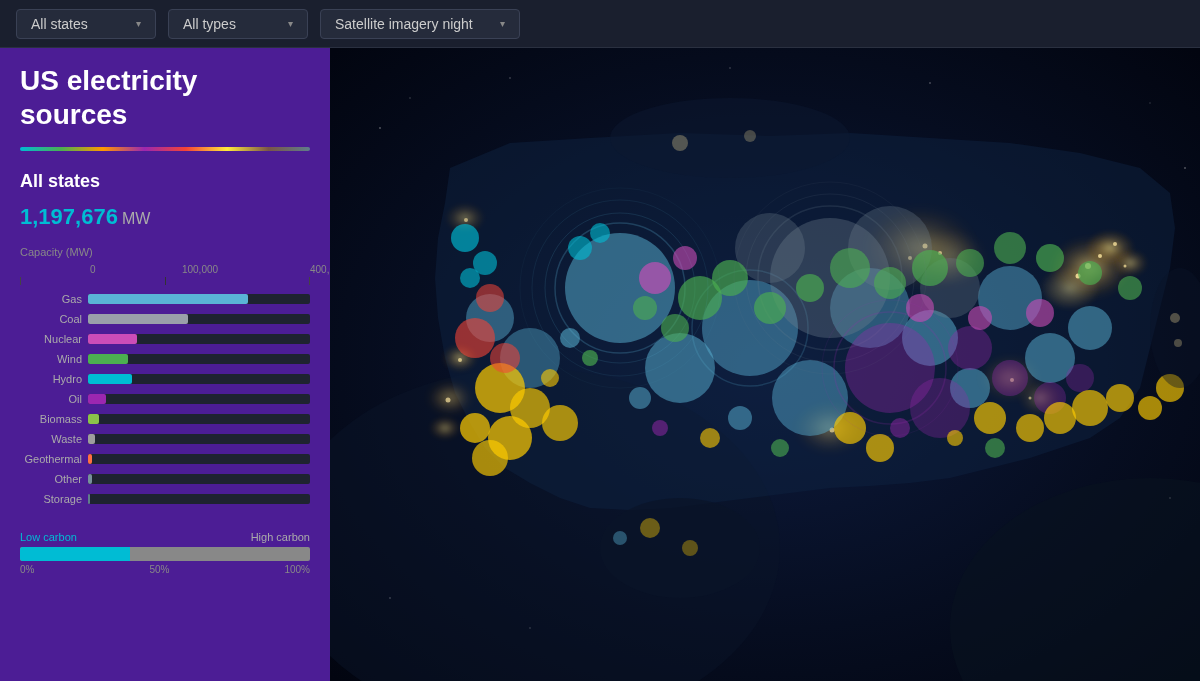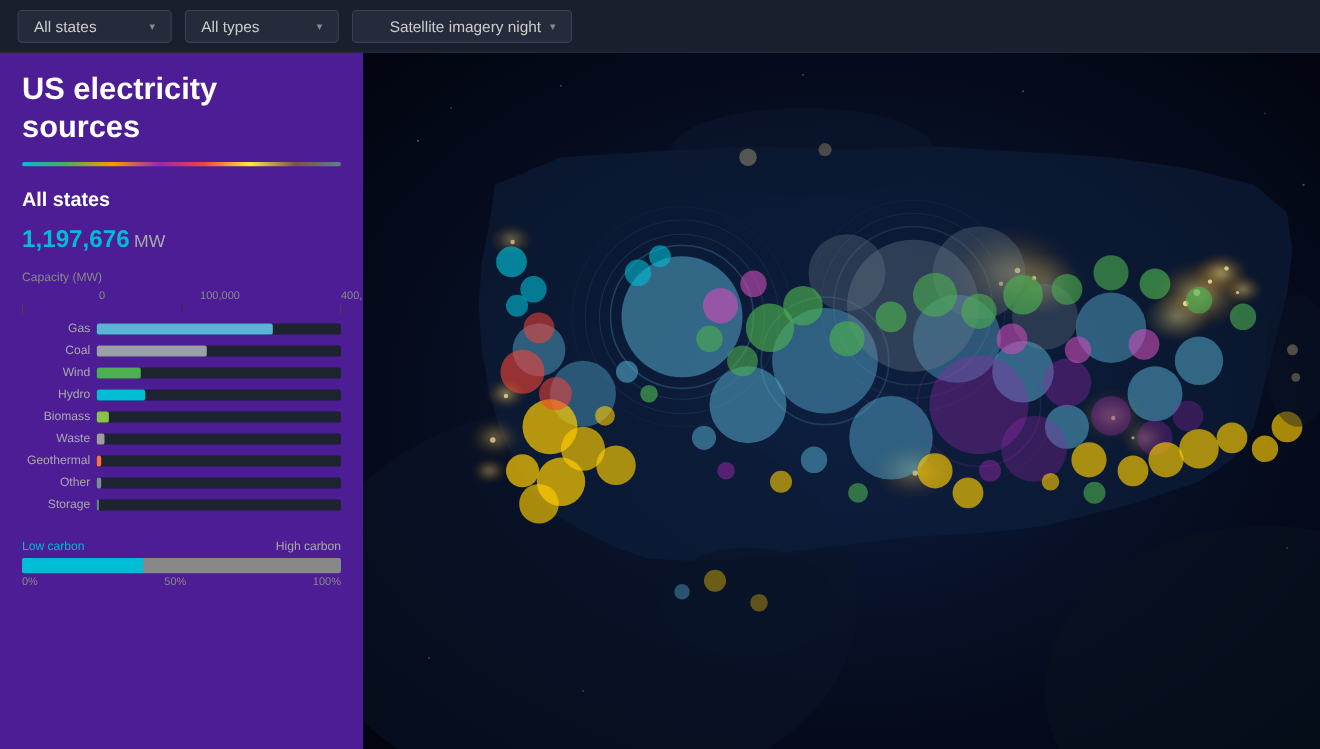--- a/index.html
+++ b/index.html
@@ -118,21 +118,21 @@
 
 <div id="topbar">
   <button class="dropdown-btn">
     <span>All states</span>
     <span class="chevron">▾</span>
   </button>
   <button class="dropdown-btn">
     <span>All types</span>
     <span class="chevron">▾</span>
   </button>
-  <button class="dropdown-btn" style="min-width:200px;justify-content:flex-end;">
+  <button class="dropdown-btn" style="min-width:200px;">
     <span>Satellite imagery night</span>
     <span class="chevron">▾</span>
   </button>
 </div>
 
 <div id="main">
 
   <div id="sidebar">
     <div class="sidebar-title">US electricity sources</div>
     <div class="color-bar"></div>
@@ -164,29 +164,41 @@
               <div class="bar-fill" style="width: 72%; background: rgb(90, 180, 214);"></div>
             </div>
           </div>
           <div class="bar-row">
             <div class="bar-label">Coal</div>
             <div class="bar-track">
               <div class="bar-fill" style="width: 45%; background: rgb(154, 160, 170);"></div>
             </div>
           </div>
           <div class="bar-row">
+            <div class="bar-label">Nuclear</div>
+            <div class="bar-track">
+              <div class="bar-fill" style="width: 22%; background: rgb(204, 77, 184);"></div>
+            </div>
+          </div>
+          <div class="bar-row">
             <div class="bar-label">Wind</div>
             <div class="bar-track">
               <div class="bar-fill" style="width: 18%; background: rgb(76, 175, 80);"></div>
             </div>
           </div>
           <div class="bar-row">
             <div class="bar-label">Hydro</div>
             <div class="bar-track">
               <div class="bar-fill" style="width: 20%; background: rgb(0, 188, 212);"></div>
+            </div>
+          </div>
+          <div class="bar-row">
+            <div class="bar-label">Oil</div>
+            <div class="bar-track">
+              <div class="bar-fill" style="width: 8%; background: rgb(156, 39, 176);"></div>
             </div>
           </div>
           <div class="bar-row">
             <div class="bar-label">Biomass</div>
             <div class="bar-track">
               <div class="bar-fill" style="width: 5%; background: rgb(139, 195, 74);"></div>
             </div>
           </div>
           <div class="bar-row">
             <div class="bar-label">Waste</div>

